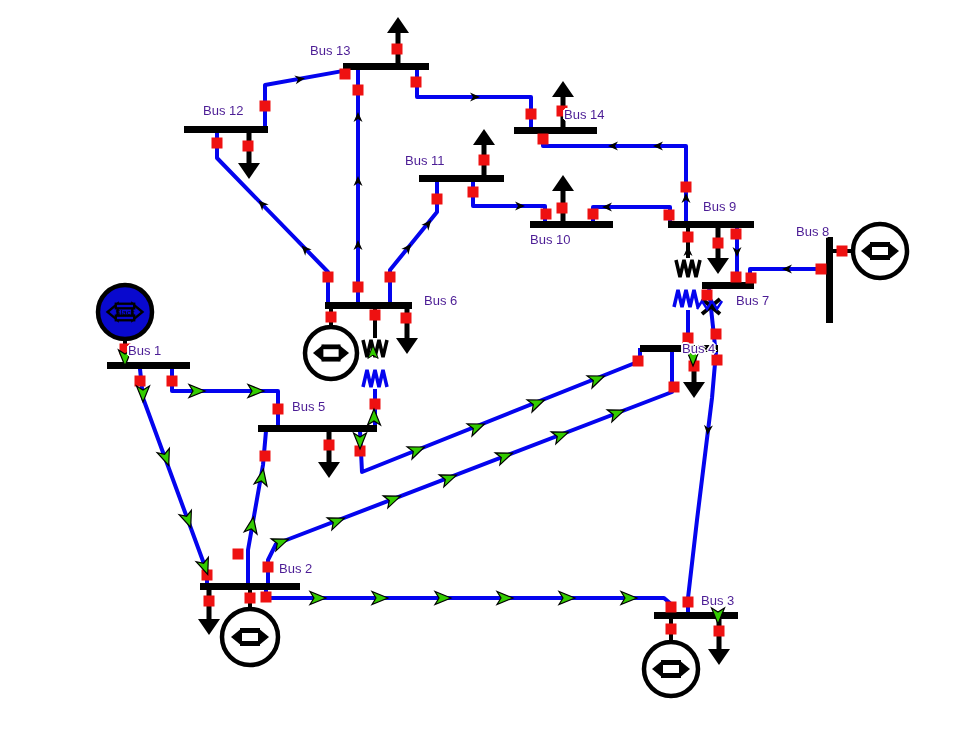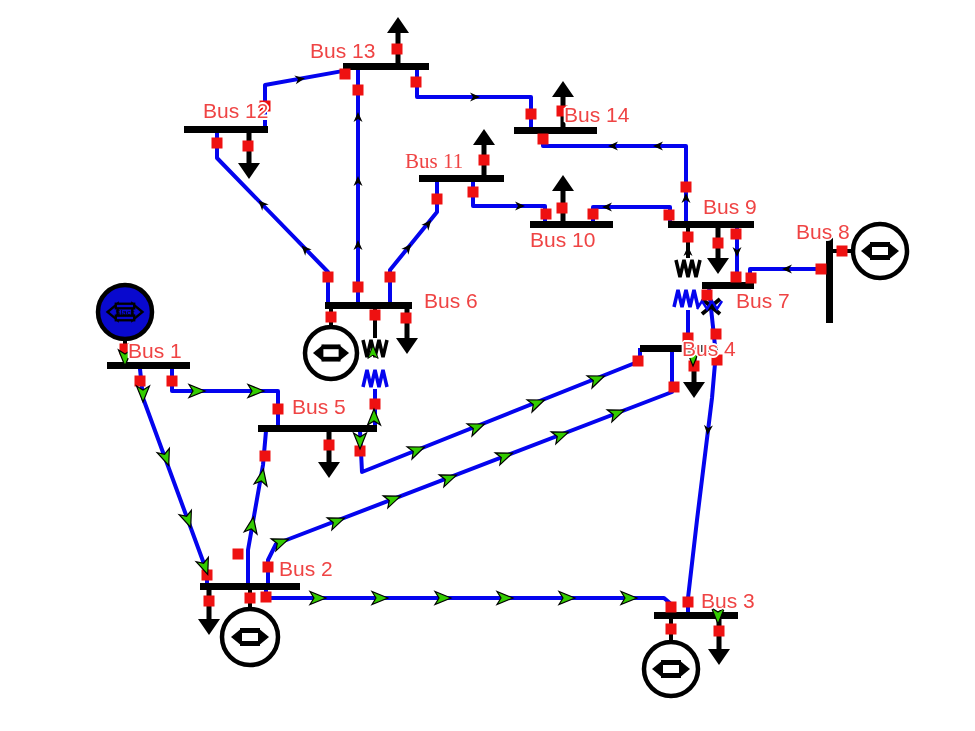--- a/index.html
+++ b/index.html
@@ -1,19 +1,19 @@
 <!DOCTYPE html>
 <html><head>
 <meta charset="utf-8">
 <style>
   html,body{margin:0;padding:0;background:#fff;}
   .canvas{position:relative;width:975px;height:731px;background:#fff;overflow:hidden;
           font-family:"Liberation Sans", sans-serif;}
   .canvas svg{position:absolute;left:0;top:0;}
-  .bus-label{position:absolute;font-size:21px;line-height:20px;color:#ef4444;white-space:nowrap;
+  .bus-label{position:absolute;font-size:13px;line-height:20px;color:#4c1d95;white-space:nowrap;
      text-shadow:-2px 0 0 #fff,2px 0 0 #fff,0 -2px 0 #fff,0 2px 0 #fff,
                  -1px -1px 0 #fff,1px -1px 0 #fff,-1px 1px 0 #fff,1px 1px 0 #fff;}
 </style>
 </head>
 <body>
 
 <div class="canvas">
 <svg width="975" height="731" viewBox="0 0 975 731">
   <defs>
     <path id="dart" d="M8,0 L-8,-6.5 L-4,0 L-8,6.5 Z"></path>
@@ -253,17 +253,17 @@
   <div class="bus-label" style="left:128px;top:341px;">Bus 1</div>
   <div class="bus-label" style="left:279px;top:559px;">Bus 2</div>
   <div class="bus-label" style="left:701px;top:591px;">Bus 3</div>
   <div class="bus-label" style="left:682px;top:339px;">Bus 4</div>
   <div class="bus-label" style="left:292px;top:397px;">Bus 5</div>
   <div class="bus-label" style="left:424px;top:291px;">Bus 6</div>
   <div class="bus-label" style="left:736px;top:291px;">Bus 7</div>
   <div class="bus-label" style="left:796px;top:210px;margin-top:12px;">Bus 8</div>
   <div class="bus-label" style="left:703px;top:197px;">Bus 9</div>
   <div class="bus-label" style="left:530px;top:230px;">Bus 10</div>
-  <div class="bus-label" style="left:405px;top:151px;font-family:Liberation Serif, serif;">Bus 11</div>
+  <div class="bus-label" style="left:405px;top:151px;">Bus 11</div>
   <div class="bus-label" style="left:203px;top:101px;">Bus 12</div>
   <div class="bus-label" style="left:310px;top:41px;">Bus 13</div>
   <div class="bus-label" style="left:564px;top:105px;">Bus 14</div>
 </div>
 
 </body></html>

